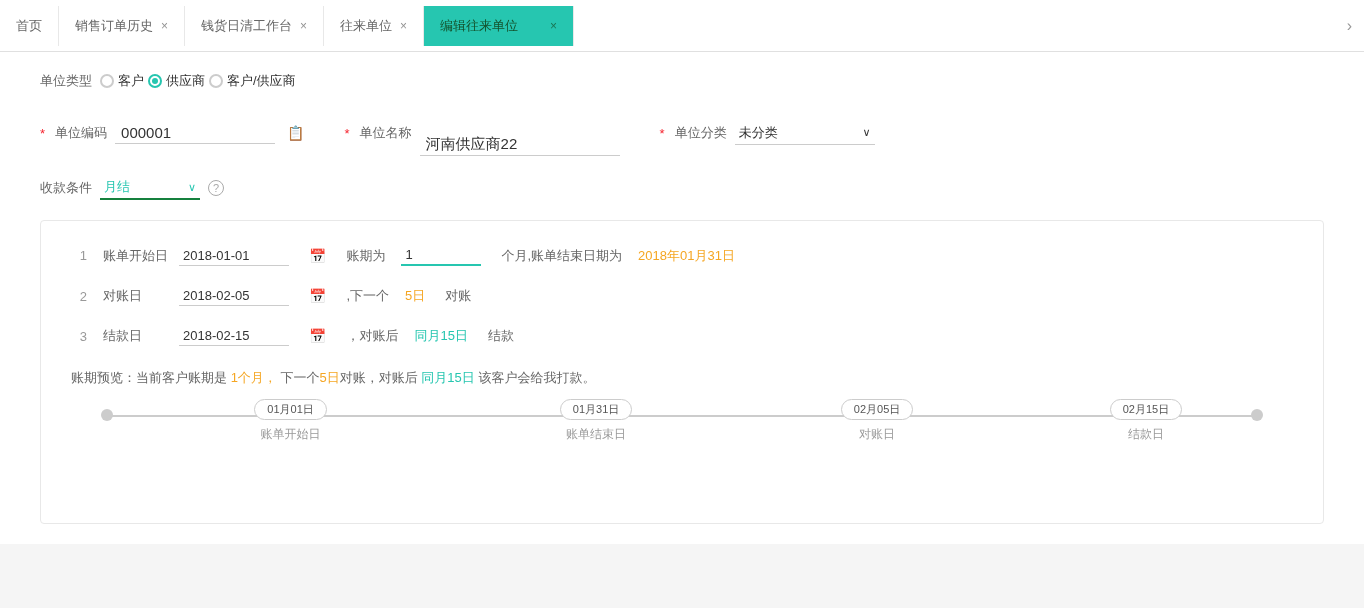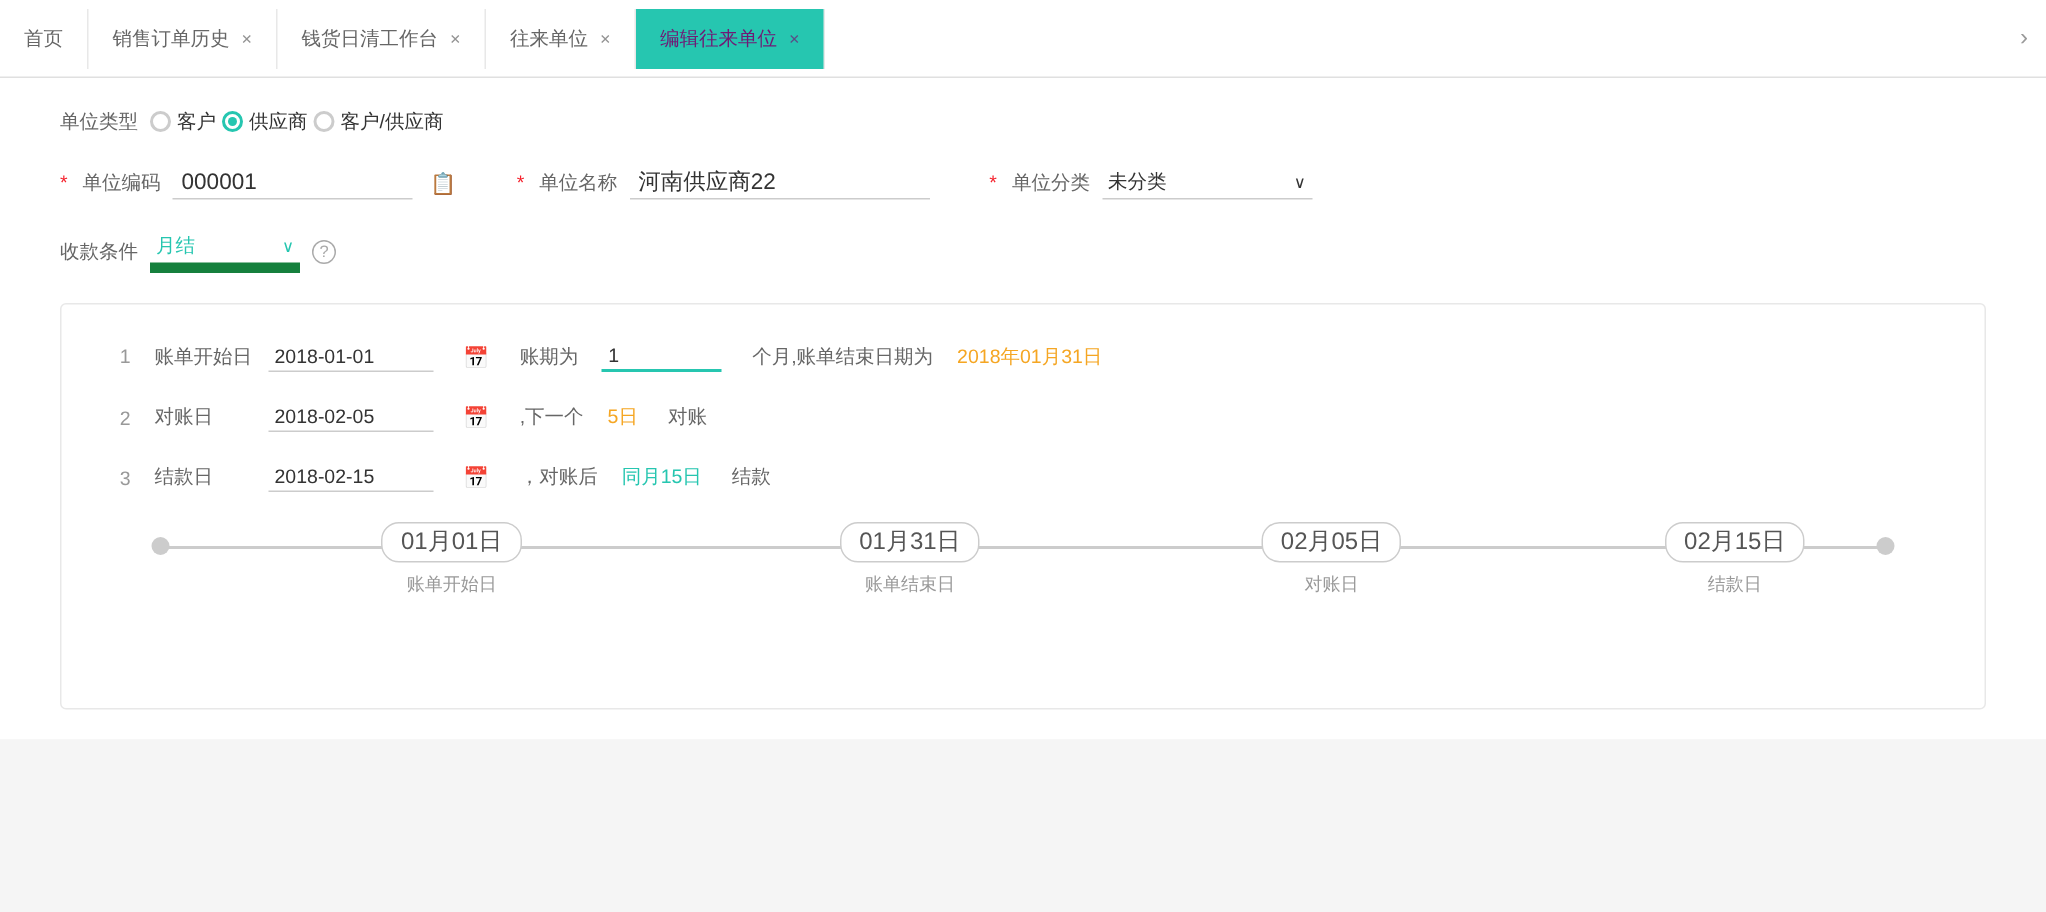--- a/index.html
+++ b/index.html
@@ -21,21 +21,22 @@
       height: 40px;
       cursor: pointer;
       border-right: 1px solid #e8e8e8;
       color: #666;
       font-size: 13px;
       white-space: nowrap;
       position: relative;
     }
     .tab-item.active {
       background: #26c6b0;
-      color: #701a75;
+      color: #14532d;
+      gap: 24px;
     }
     .tab-close {
       margin-left: 8px;
       font-size: 12px;
       opacity: 0.7;
       cursor: pointer;
     }
     .tab-more {
       margin-left: auto;
       padding: 0 12px;
@@ -76,20 +77,21 @@
       border-bottom: 1px solid #ccc;
       outline: none;
       padding: 2px 6px;
       font-size: 15px;
       color: #333;
       background: transparent;
       width: 160px;
     }
     .form-input-wide {
       width: 200px;
+      margin-top: 24px;
     }
 
     
     .radio-group {
       display: flex;
       align-items: center;
       gap: 4px;
     }
     .radio-item {
       display: flex;
@@ -114,21 +116,21 @@
       width: 6px;
       height: 6px;
       border-radius: 50%;
       background: #26c6b0;
     }
 
     
     .select-wrapper {
       display: flex;
       align-items: center;
-      border-bottom: 7px solid #15803d;
+      border-bottom: 2px solid #15803d;
       padding: 2px 4px;
       cursor: pointer;
       min-width: 100px;
     }
     .select-value {
       color: #26c6b0;
       flex: 1;
     }
     .select-arrow {
       color: #26c6b0;
@@ -232,21 +234,21 @@
     .preview-row {
       margin-top: 20px;
       color: #666;
       font-size: 13px;
       line-height: 1.8;
     }
     .timeline-node-box {
       border: 1px solid #ccc;
       border-radius: 12px;
       padding: 2px 12px;
-      font-size: 16px;
+      font-size: 11px;
       color: #555;
       background: #fff;
       white-space: nowrap;
     }
     .timeline-node-label {
       font-size: 12px;
       color: #999;
       margin-top: 6px;
       white-space: nowrap;
     }
@@ -389,20 +391,27 @@
     <div class="step-row">
       <span class="step-num">3</span>
       <span class="step-label">结款日</span>
       <input class="step-date-input" type="text" value="2018-02-15" style="">
       <span class="calendar-icon">📅</span>
       <span class="step-desc">，对账后</span>
         <span class="highlight-teal">同月15日</span>
         <span class="step-desc">结款</span>
     </div>
 
+    <div class="preview-row">
+      <span>账期预览：当前客户账期是</span>
+      <span class="highlight-orange">1个月，</span>
+      <span>下一个</span><span class="highlight-orange">5日</span><span>对账，对账后</span>
+      <span class="highlight-teal">同月15日</span>
+      <span>该客户会给我打款。</span>
+    </div>
 
     <div class="timeline-container">
       <div class="timeline-left-dot"></div>
       <div class="timeline-hline"></div>
       <div class="timeline-right-dot"></div>
 
       <div style="position:absolute; top:0; left:15%; display:flex; flex-direction:column; align-items:center;">
         <div class="timeline-node-box">01月01日</div>
         <div class="timeline-node-label">账单开始日</div>
       </div>

